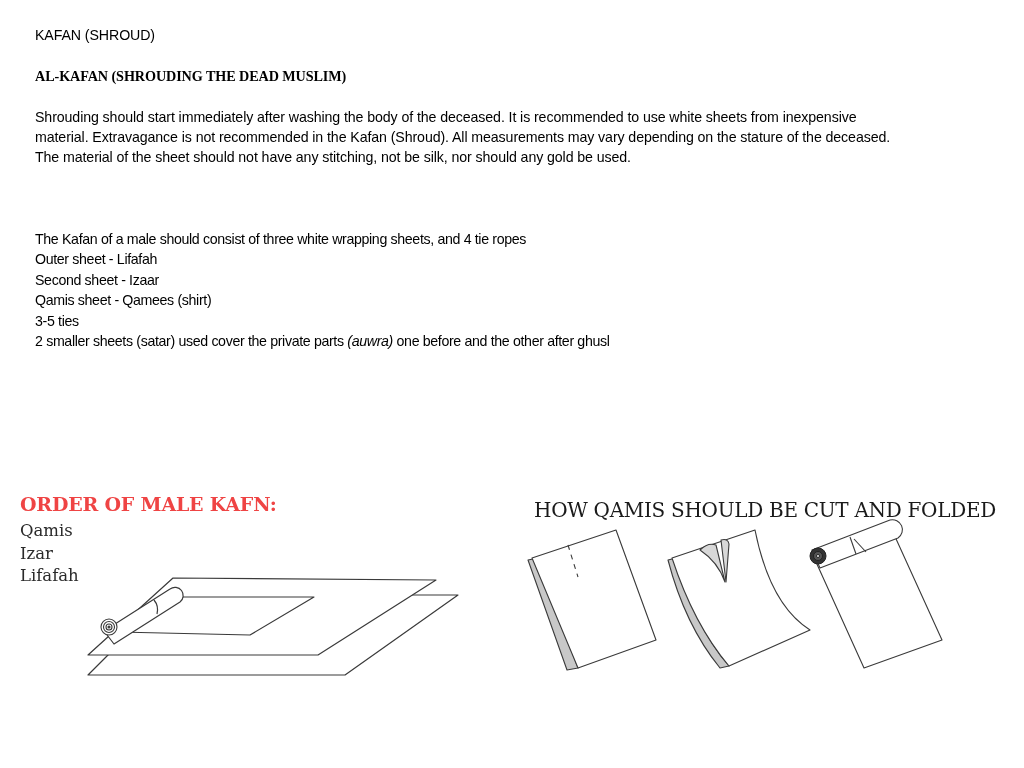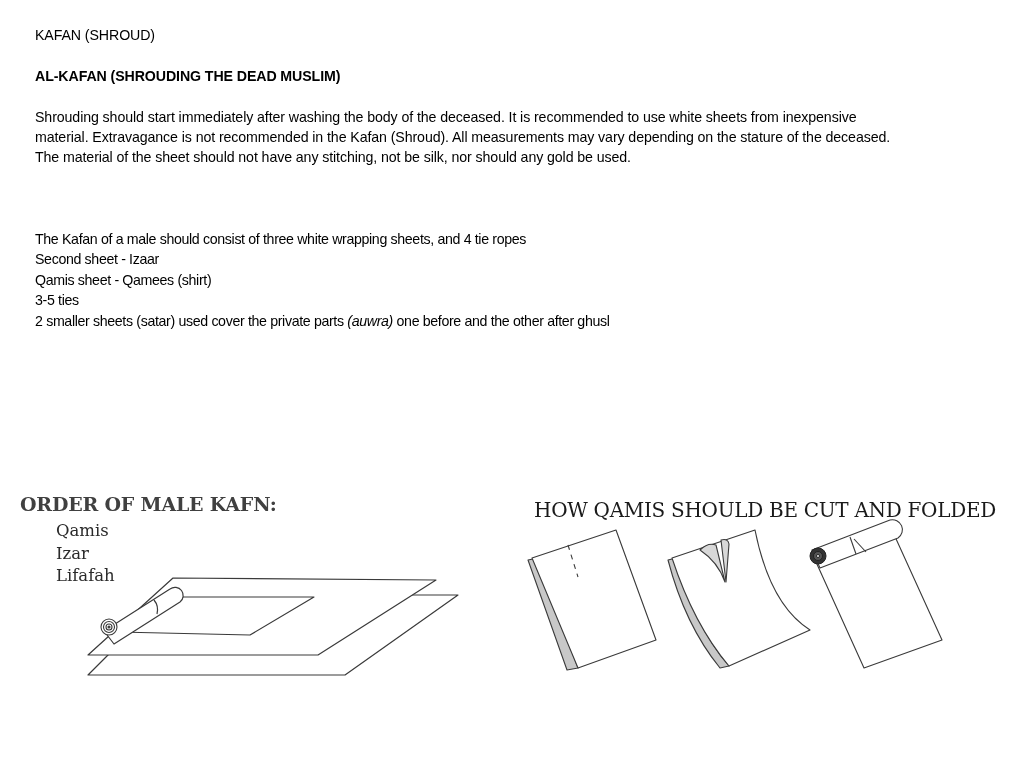--- a/index.html
+++ b/index.html
@@ -22,51 +22,50 @@
       width: 975px;
       font-size: 14.2px;
       line-height: 20.4px;
       letter-spacing: -0.1px;
     }
     .text-block p {
       margin: 0;
     }
     .gap { height: 20.4px; }
     .gap2 { height: 40.8px; }
-    .bold { font-weight: bold; }
+    .bold { font-weight: bold; font-family: Liberation Serif, serif; }
     .narrow { letter-spacing: -0.35px; }
 
     .diagram-left {
       position: absolute;
       left: 18px;
       top: 490px;
       width: 460px;
       height: 200px;
     }
     .order-title {
       position: absolute;
       left: 2px;
       top: 3px;
       font-family: "DejaVu Serif", "Liberation Serif", serif;
       font-weight: bold;
       font-size: 19px;
       letter-spacing: -0.2px;
-      color: #404040;
+      color: #ef4444;
       white-space: nowrap;
       text-align: center;
     }
     .order-list {
       position: absolute;
       left: 2px;
       top: 30px;
       font-family: "DejaVu Serif", "Liberation Serif", serif;
       font-size: 16.5px;
       line-height: 22.5px;
       color: #2a2a2a;
-      margin-left: 36px;
     }
     .order-list div { margin: 0; }
 
     .diagram-right {
       position: absolute;
       left: 520px;
       top: 490px;
       width: 440px;
       height: 200px;
     }
@@ -95,20 +94,21 @@
   <div class="gap"></div>
   <p class="bold">AL-KAFAN (SHROUDING THE DEAD MUSLIM)</p>
   <div class="gap"></div>
   <p>Shrouding should start immediately after washing the body of the deceased. It is recommended to use white sheets from inexpensive</p>
   <p>material. Extravagance is not recommended in the Kafan (Shroud). All measurements may vary depending on the stature of the deceased.</p>
   <p>The material of the sheet should not have any stitching, not be silk, nor should any gold be used.</p>
   <div class="gap2"></div>
   <div class="gap"></div>
   <div class="narrow">
     <p>The Kafan of a male should consist of three white wrapping sheets, and 4 tie ropes</p>
+    <p>Outer sheet - Lifafah</p>
     <p>Second sheet - Izaar</p>
     <p>Qamis sheet - Qamees (shirt)</p>
     <p>3-5 ties</p>
     <p><span>2 smaller sheets (satar) used cover the private parts </span><em>(auwra)</em><span> one before and the other after ghusl</span></p>
   </div>
 </div>
 
 <div class="diagram-left">
   <div class="order-title">ORDER OF MALE KAFN:</div>
   <div class="order-list">

